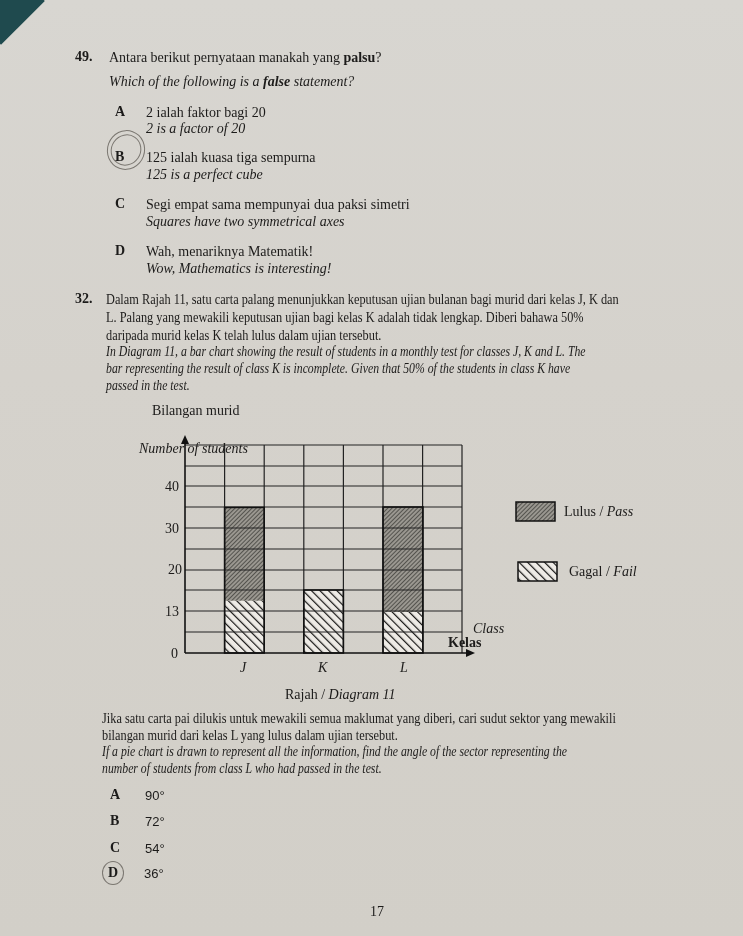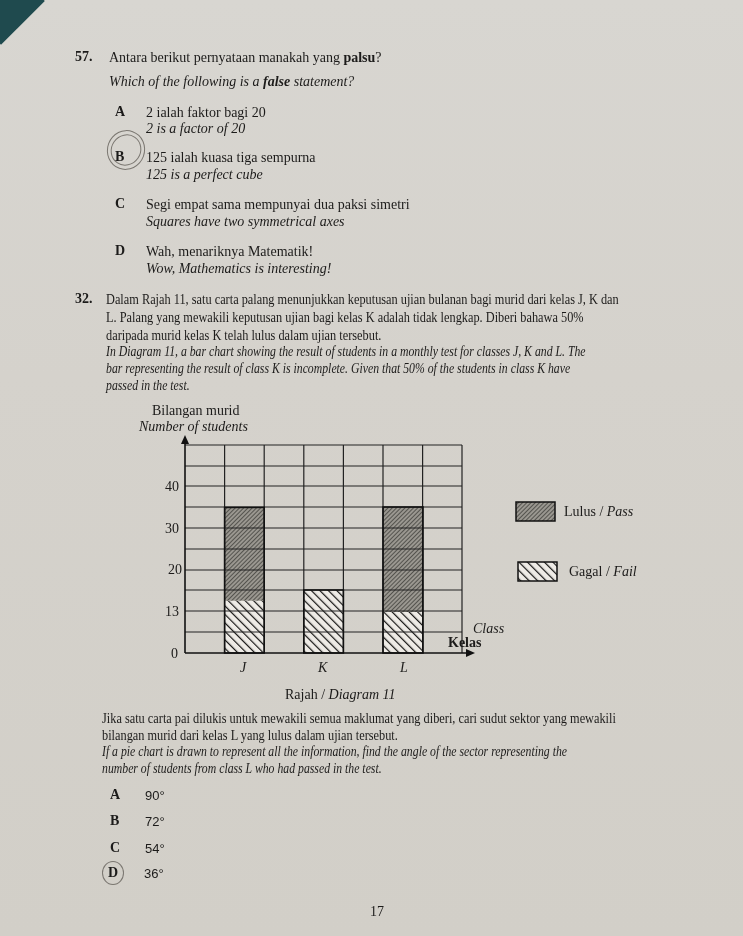--- a/index.html
+++ b/index.html
@@ -26,21 +26,21 @@
   }
   
   .chart { position: absolute; left: 0; top: 0; }
 </style>
 </head>
 <body>
 
 <div class="corner"></div>
 
 <div>
-  <span class="abs qnum" style="left:75px; top:49px;">57.</span>
+  <span class="abs qnum" style="left:75px; top:49px;">49.</span>
   <span class="abs txt" style="left:109px; top:49px;"><span>Antara berikut pernyataan manakah yang </span><b>palsu</b>?</span>
   <span class="abs txt it" style="left:109px; top:73px;"><span>Which of the following is a </span><b>false</b><span> statement?</span></span>
 
   <div>
     <span class="abs opt-letter" style="left:115px; top:104px;">A</span>
     <span class="abs txt" style="left:146px; top:104px;">2 ialah faktor bagi 20</span>
     <span class="abs txt it" style="left:146px; top:120px;">2 is a factor of 20</span>
   </div>
 
   <div>
@@ -72,21 +72,21 @@
     <span class="abs txt condensed" style="left:106px; top:327px; transform:scaleX(0.88);">daripada murid kelas K telah lulus dalam ujian tersebut.</span>
   </div>
   <div>
     <span class="abs txt it condensed" style="left:106px; top:343px; transform:scaleX(0.84);">In Diagram 11, a bar chart showing the result of students in a monthly test for classes J, K and L. The</span>
     <span class="abs txt it condensed" style="left:106px; top:360px; transform:scaleX(0.84);">bar representing the result of class K is incomplete. Given that 50% of the students in class K have</span>
     <span class="abs txt it condensed" style="left:106px; top:377px; transform:scaleX(0.84);">passed in the test.</span>
   </div>
 
   <div>
     <span class="abs txt" style="left:152px; top:402px;">Bilangan murid</span>
-    <span class="abs txt it" style="left:139px; top:418px;">Number of students</span>
+    <span class="abs txt it" style="left:139px; top:440px;">Number of students</span>
 
     <svg class="chart" width="743" height="936">
       <defs>
         <pattern id="pPass" patternUnits="userSpaceOnUse" width="3" height="3" patternTransform="rotate(45)">
           <rect width="3" height="3" fill="#9a9790"></rect>
           <line x1="0" y1="0" x2="0" y2="3" stroke="#2e2d2a" stroke-width="1.3"></line>
         </pattern>
         <pattern id="pFail" patternUnits="userSpaceOnUse" width="6" height="6" patternTransform="rotate(-45)">
           <rect width="6" height="6" fill="#eeebe6"></rect>
           <line x1="0" y1="0" x2="0" y2="6" stroke="#151413" stroke-width="2.4"></line>

